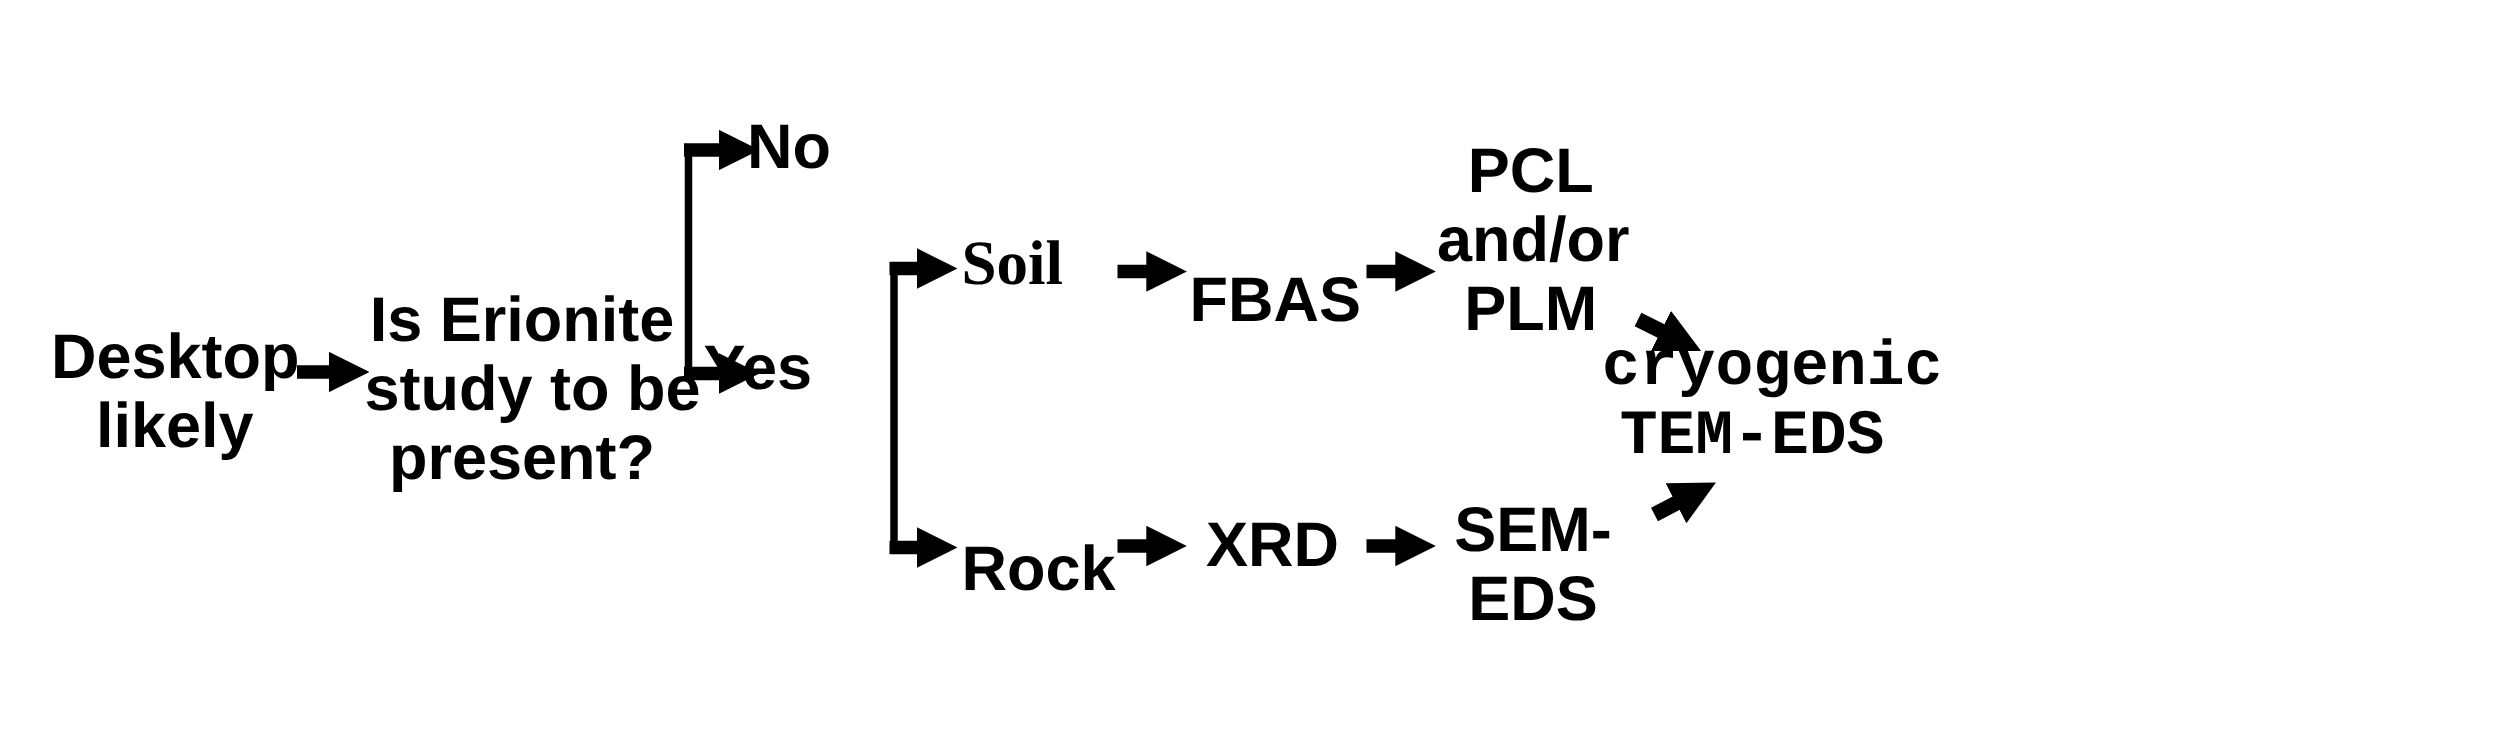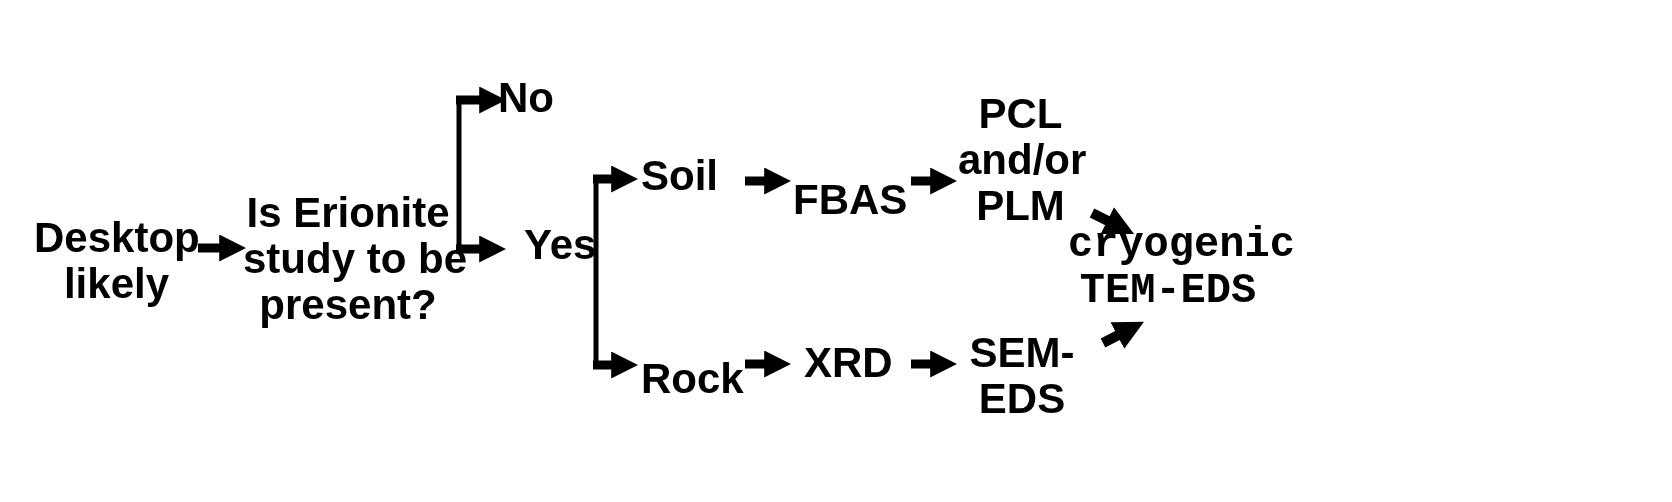--- a/index.html
+++ b/index.html
@@ -91,25 +91,25 @@
 <div class="node" style="left:243px; top:190px; width:210px;">
   <span class="line">Is Erionite</span>
   <span class="line">study to be</span>
   <span class="line">present?</span>
 </div>
 
 <div class="node" style="left:498px; top:75px;">
   <span>No</span>
 </div>
 
-<div class="node" style="left:524px; top:222px;">
+<div class="node" style="left:469px; top:222px;">
   <span>Yes</span>
 </div>
 
-<div class="node" style="left:641px; top:153px;">
+<div class="node" style="left:641px; top:153px;font-family:Liberation Serif, serif;">
   <span>Soil</span>
 </div>
 
 <div class="node" style="left:793px; top:153px;margin-top:24px;">
   <span>FBAS</span>
 </div>
 
 <div class="node" style="left:958px; top:91px; width:125px;">
   <span class="line">PCL</span>
   <span class="line">and/or</span>

